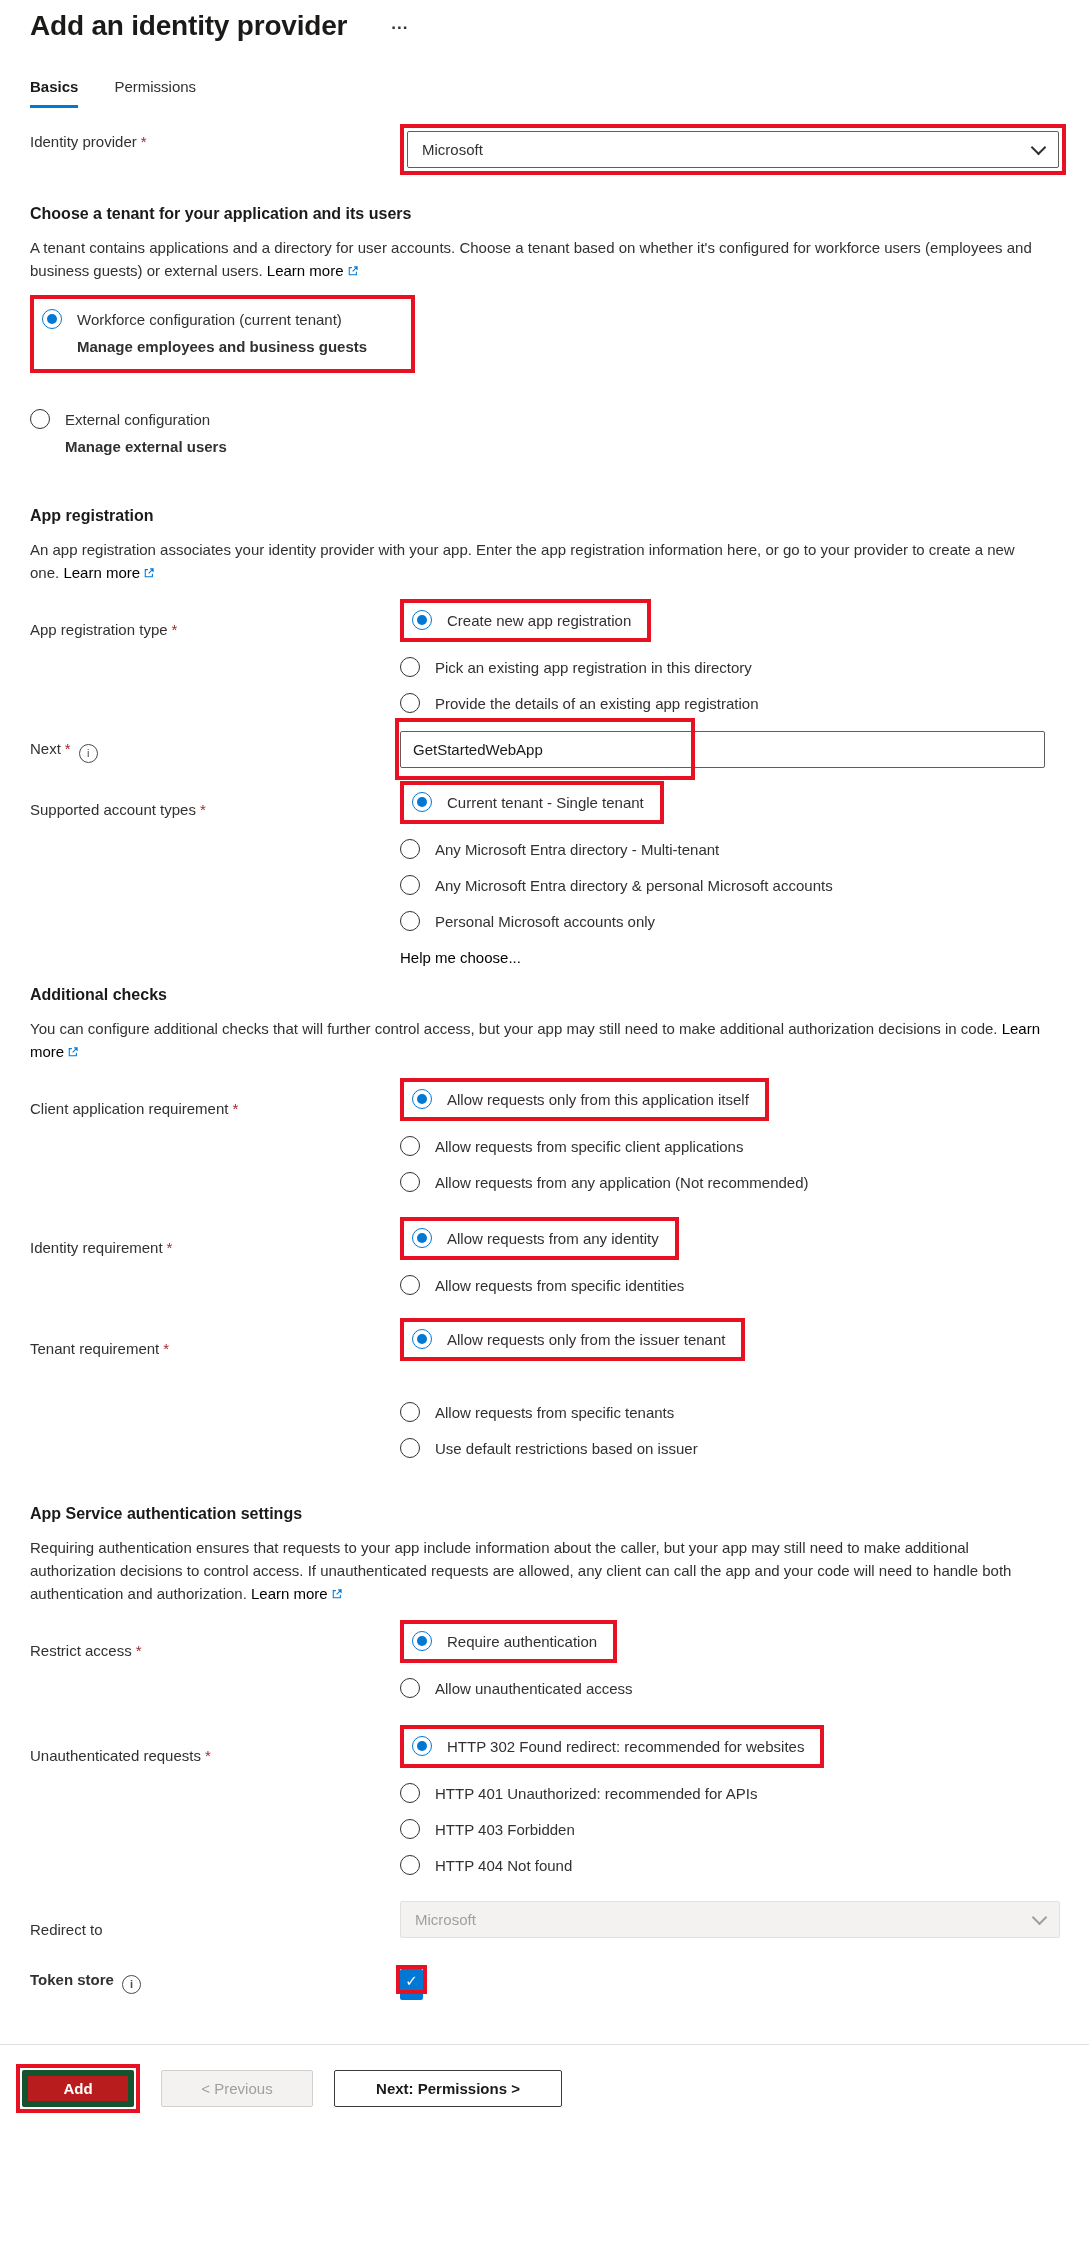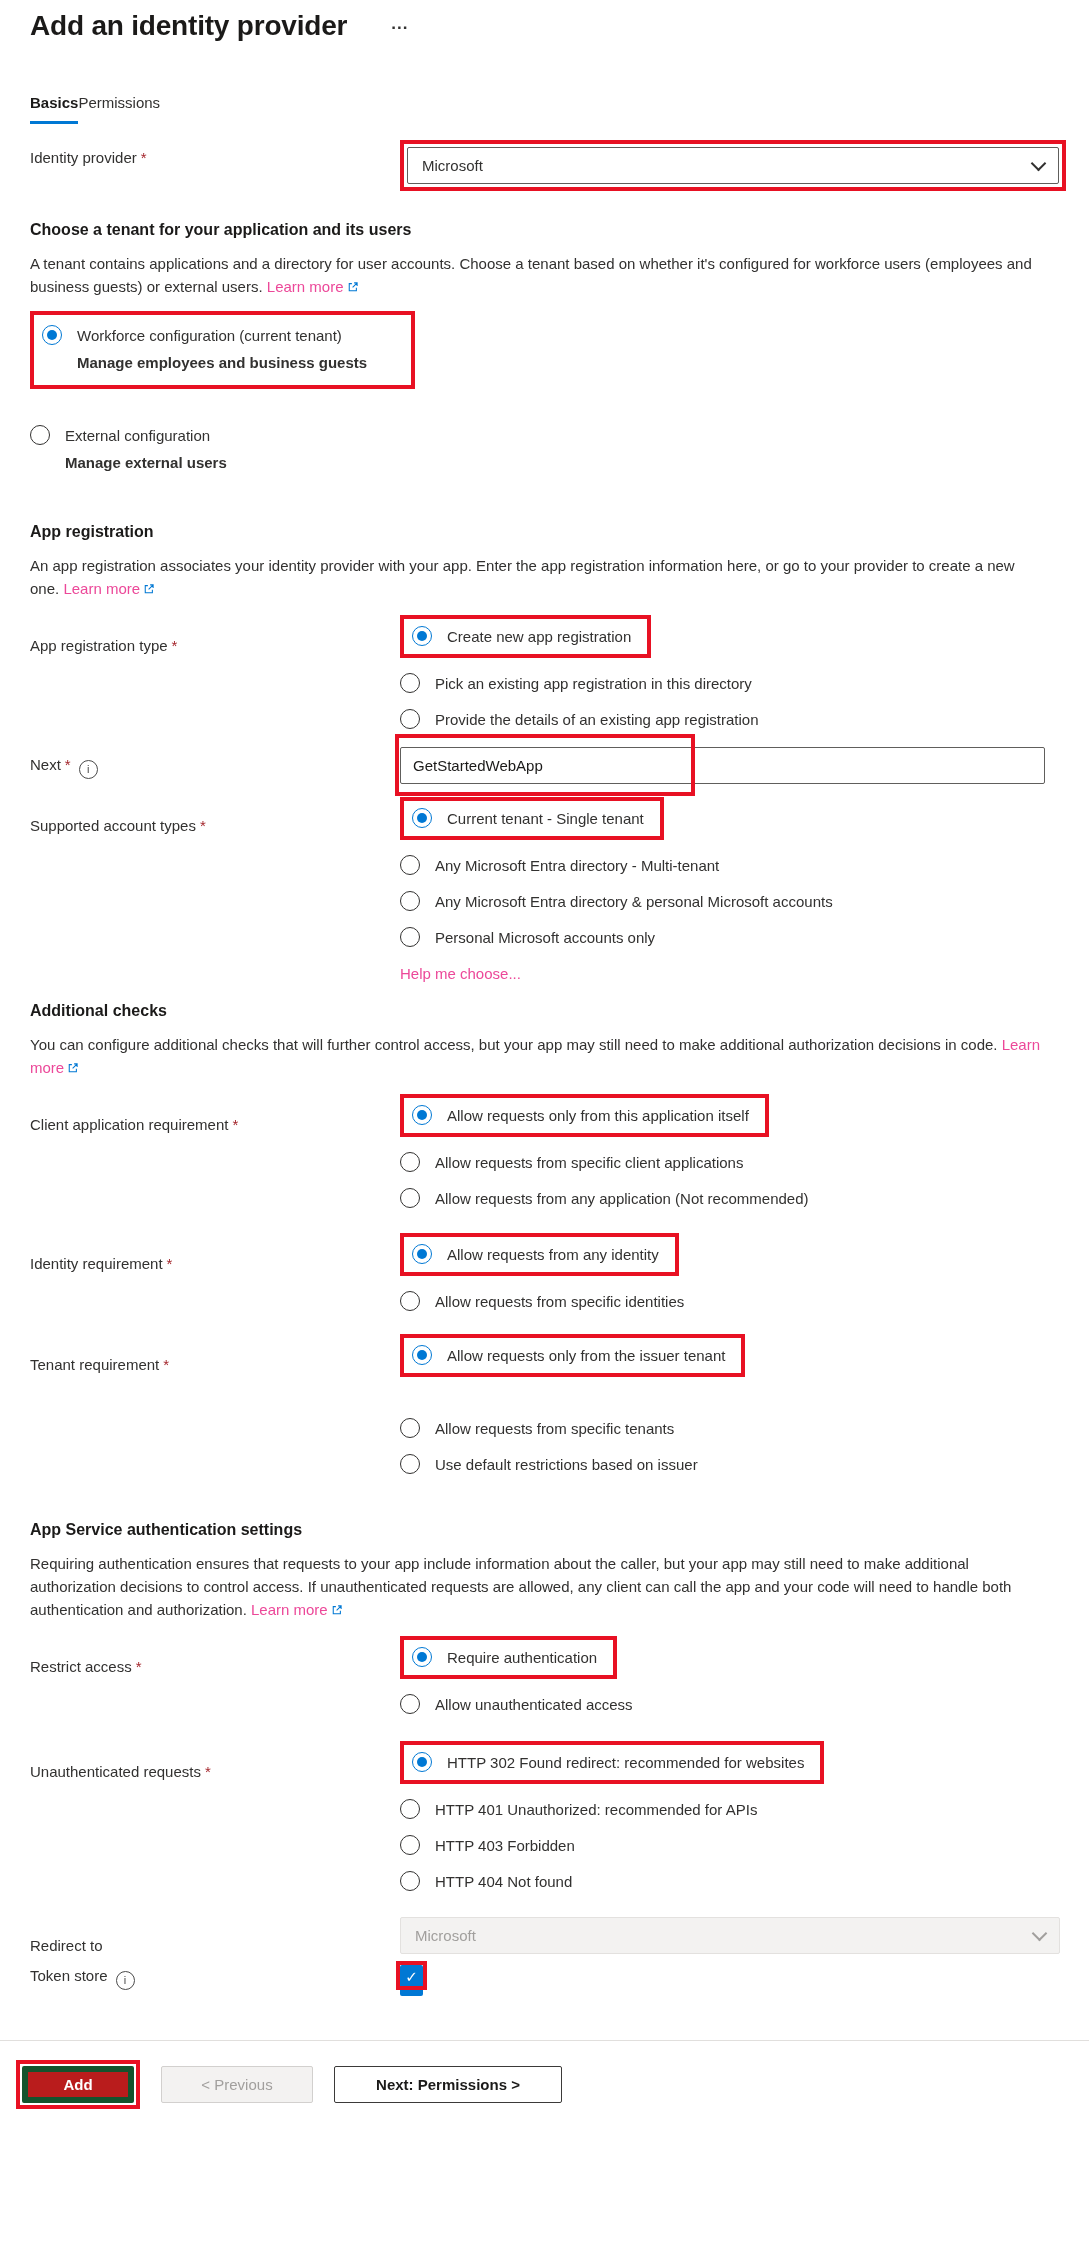--- a/index.html
+++ b/index.html
@@ -9,33 +9,33 @@
     color:#323130;font-size:15px;
   }
   .page{padding:10px 24px 30px 30px;box-sizing:border-box;}
 
   
   .title-row{display:flex;align-items:flex-start;gap:44px;}
   h1{margin:0;font-size:28px;font-weight:700;color:#1b1a19;letter-spacing:-0.2px;}
   .more-btn{color:#323130;font-size:17px;font-weight:700;padding-top:4px;cursor:pointer;letter-spacing:1px;}
 
   
-  .tabs{display:flex;margin-top:52px;}
+  .tabs{display:flex;gap:36px;margin-top:36px;}
   .tab{font-size:15px;color:#323130;padding-bottom:10px;border-bottom:3px solid transparent;cursor:pointer;}
   .tab.active{font-weight:700;color:#1b1a19;border-bottom-color:#0078d4;}
 
   
   .form-row{display:flex;align-items:flex-start;}
   .form-label{flex:0 0 370px;width:370px;padding-top:9px;color:#323130;}
   .req{color:#a4262c;margin-left:4px;}
   .field-col{flex:1 1 auto;}
 
   .section-heading{font-size:16px;font-weight:700;color:#1b1a19;margin:0;}
   .section-desc{margin:13px 0 0 0;line-height:23px;max-width:1018px;color:#323130;}
-  a.link{color:#ec4899;text-decoration:none;cursor:pointer;}
+  a.link{color:#000000;text-decoration:none;cursor:pointer;}
   .ext-icon{display:inline-block;vertical-align:-1px;margin-left:3px;}
 
   
   .hl{display:inline-block;border:4px solid #e81123;}
   .hl-radio{padding:7px 16px 7px 8px;}
   .hl-group{padding:10px 44px 12px 8px;}
 
   
   .opt{display:flex;align-items:flex-start;cursor:pointer;}
   .radio{flex:0 0 20px;width:20px;height:20px;border:1.5px solid #323130;border-radius:50%;
@@ -89,21 +89,21 @@
   .sec-auth{margin-top:46px;}
   .row-type{margin-top:15px;}
   .row-name{margin-top:17px;}
   .row-accounts{margin-top:13px;}
   .row-clientreq{margin-top:15px;}
   .row-identreq{margin-top:24px;}
   .row-tenantreq{margin-top:22px;}
   .row-restrict{margin-top:15px;}
   .row-unauth{margin-top:26px;}
   .row-redirect{margin-top:25px;align-items:flex-end;}
-  .row-token{margin-top:9px;}
+  .row-token{margin-top:29px;font-weight:bold;}
   .help-link{display:inline-block;margin-top:17px;}
 </style>
 </head>
 <body>
 
 <div class="page">
 
   <div class="title-row">
     <h1>Add an identity provider</h1>
     <span class="more-btn">...</span>

